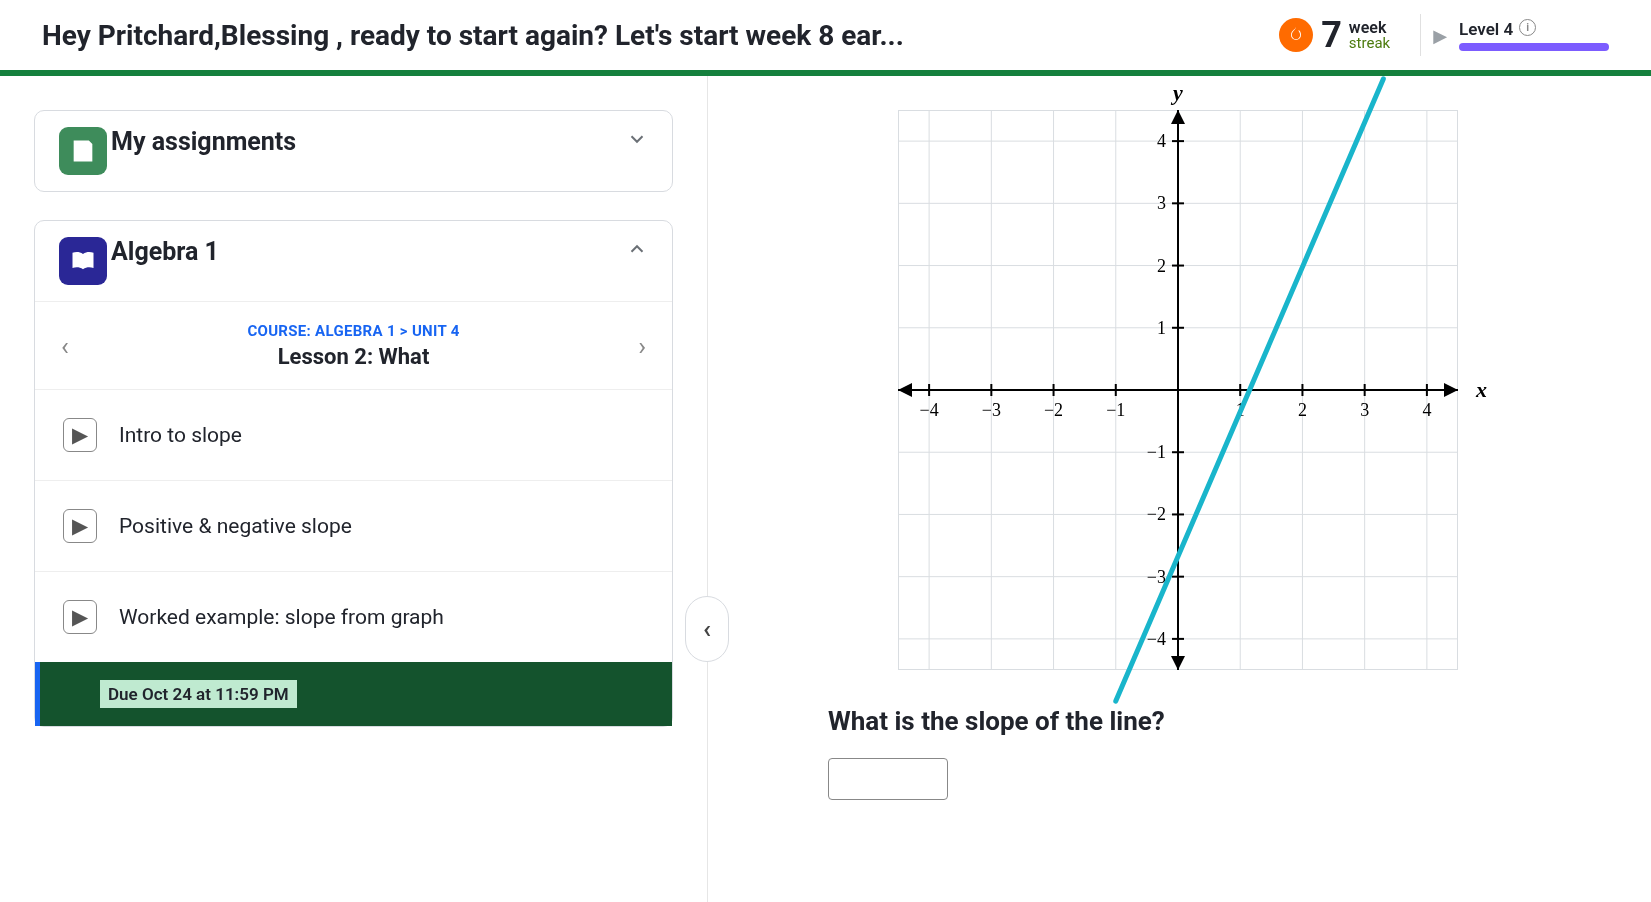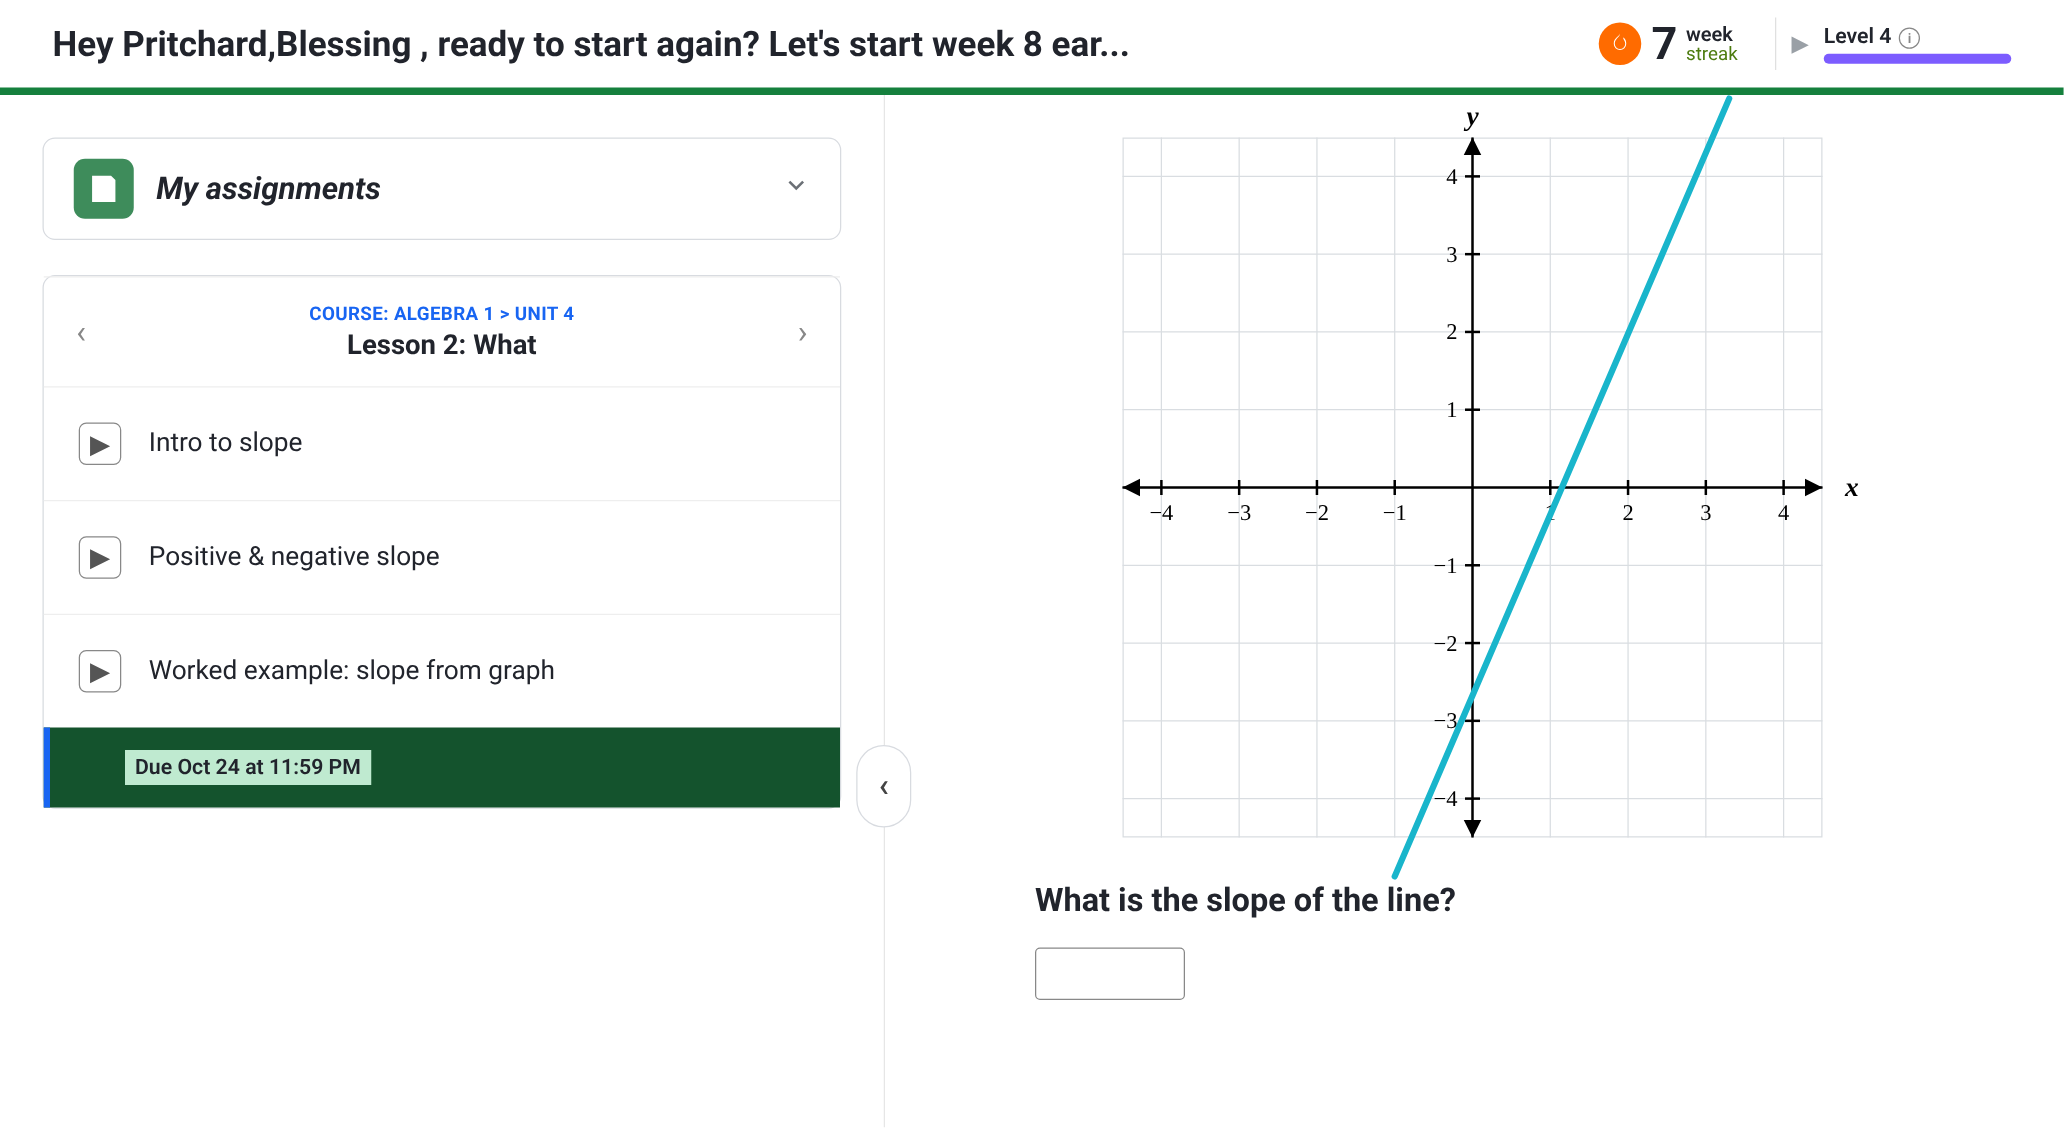--- a/index.html
+++ b/index.html
@@ -45,21 +45,21 @@
     display: flex; align-items: center; justify-content: center;
   }
   .streak-num { font-size: 36px; font-weight: 700; letter-spacing: -1px; }
   .streak-text { line-height: 1; }
   .streak-text .w { font-size: 16px; font-weight: 600; display:block; }
   .streak-text .s { font-size: 15px; font-weight: 400; color:#4d7c0f; display:block; }
 
   .level-wrap { display:flex; align-items:center; gap:12px; }
   .play-glyph { color:#9aa0a6; font-size:18px; }
   .level-box { display:flex; flex-direction:column; align-items:flex-start; }
-  .level-label { font-size:17px; font-weight:600; display:flex; align-items:flex-end; gap:6px;}
+  .level-label { font-size:17px; font-weight:600; display:flex; align-items:flex-start; gap:6px;}
   .info-circ {
     width:17px;height:17px;border:1.5px solid #888;border-radius:50%;
     display:inline-flex;align-items:center;justify-content:center;
     font-size:11px;color:#888;
   }
   .level-bar {
     width:150px;height:8px;border-radius:4px;background:#7c5cff;margin-top:4px;
   }
 
   
@@ -75,25 +75,24 @@
     border-right: 1px solid #e6e6e6;
     position: relative;
   }
   .card {
     border: 1px solid #d8dbe0;
     border-radius: 10px;
     background:#fff;
     margin-bottom: 28px;
   }
   .card-head {
-    display:flex; align-items:center; gap:18px;
+    display:flex; gap:4px;
     padding: 16px 24px;
     font-size: 25px; font-weight:700;
     cursor:pointer;
-    font-style:italic;
   }
   .chev { margin-left:auto; color:#6b7076; }
   .icon-tile {
     width:48px;height:48px;border-radius:9px;
     display:flex;align-items:center;justify-content:center;
     flex-shrink:0;
   }
   .tile-green{background:#3e8c5b;}
   .tile-blue{background:#2a2796;}
   .icon-tile svg{width:28px;height:28px;}
@@ -223,20 +222,33 @@
         <span>My assignments</span>
         <span class="chev">
           <svg width="22" height="22" viewBox="0 0 24 24">
               <path fill="none" stroke="#6b7076" stroke-width="2.2" d="M6 9l6 6 6-6"></path>
             </svg>
         </span>
       </div>
     </div>
 
     <div class="card" style="padding-bottom:0;">
+      <div class="card-head">
+        <span class="icon-tile tile-blue">
+          <svg viewBox="0 0 24 24">
+              <path fill="#fff" d="M3 5c3-1 6-1 9 1 3-2 6-2 9-1v13c-3-1-6-1-9 1-3-2-6-2-9-1z M12 6v12"></path>
+            </svg>
+        </span>
+        <span>Algebra 1</span>
+        <span class="chev">
+          <svg width="22" height="22" viewBox="0 0 24 24">
+              <path fill="none" stroke="#6b7076" stroke-width="2.2" d="M6 15l6-6 6 6"></path>
+            </svg>
+        </span>
+      </div>
 
       <div class="crumb-row">
         <span class="nav-btn">‹</span>
         <div class="crumb-center">
           <div class="crumb-label">COURSE: ALGEBRA 1 &gt; UNIT 4</div>
           <div class="lesson-title">Lesson 2: What</div>
         </div>
         <span class="nav-btn">›</span>
       </div>
 

